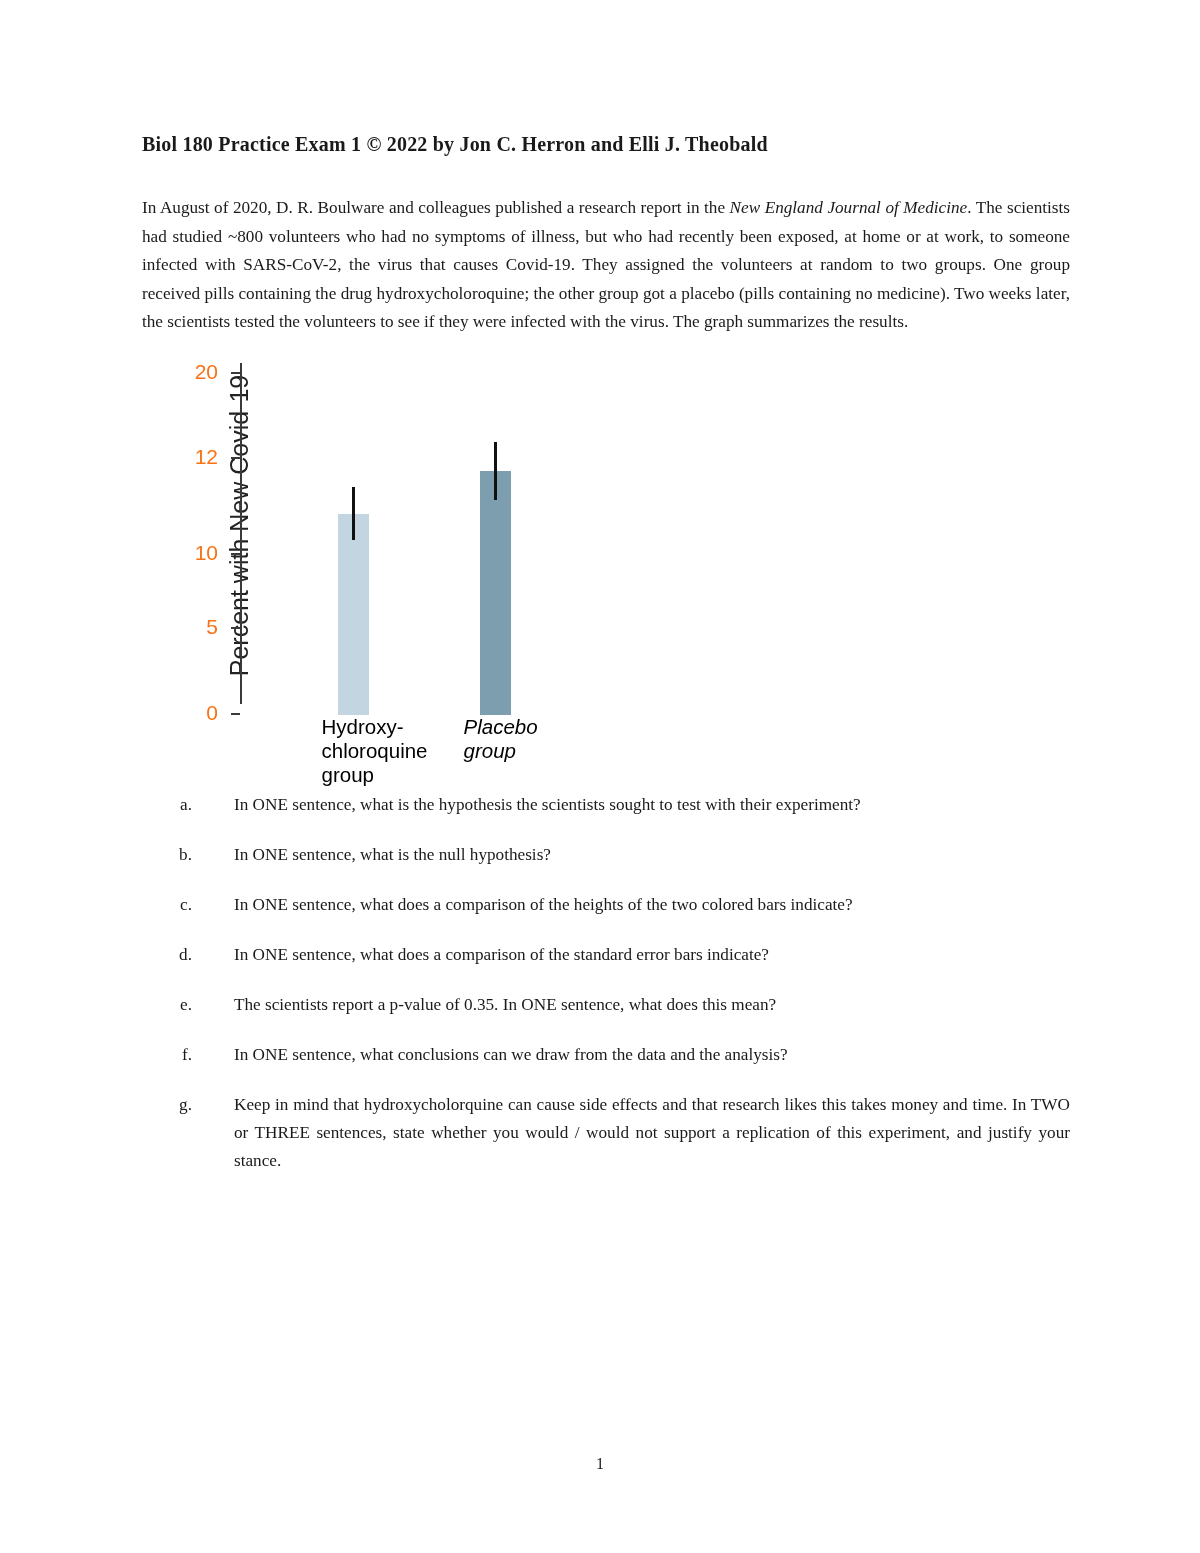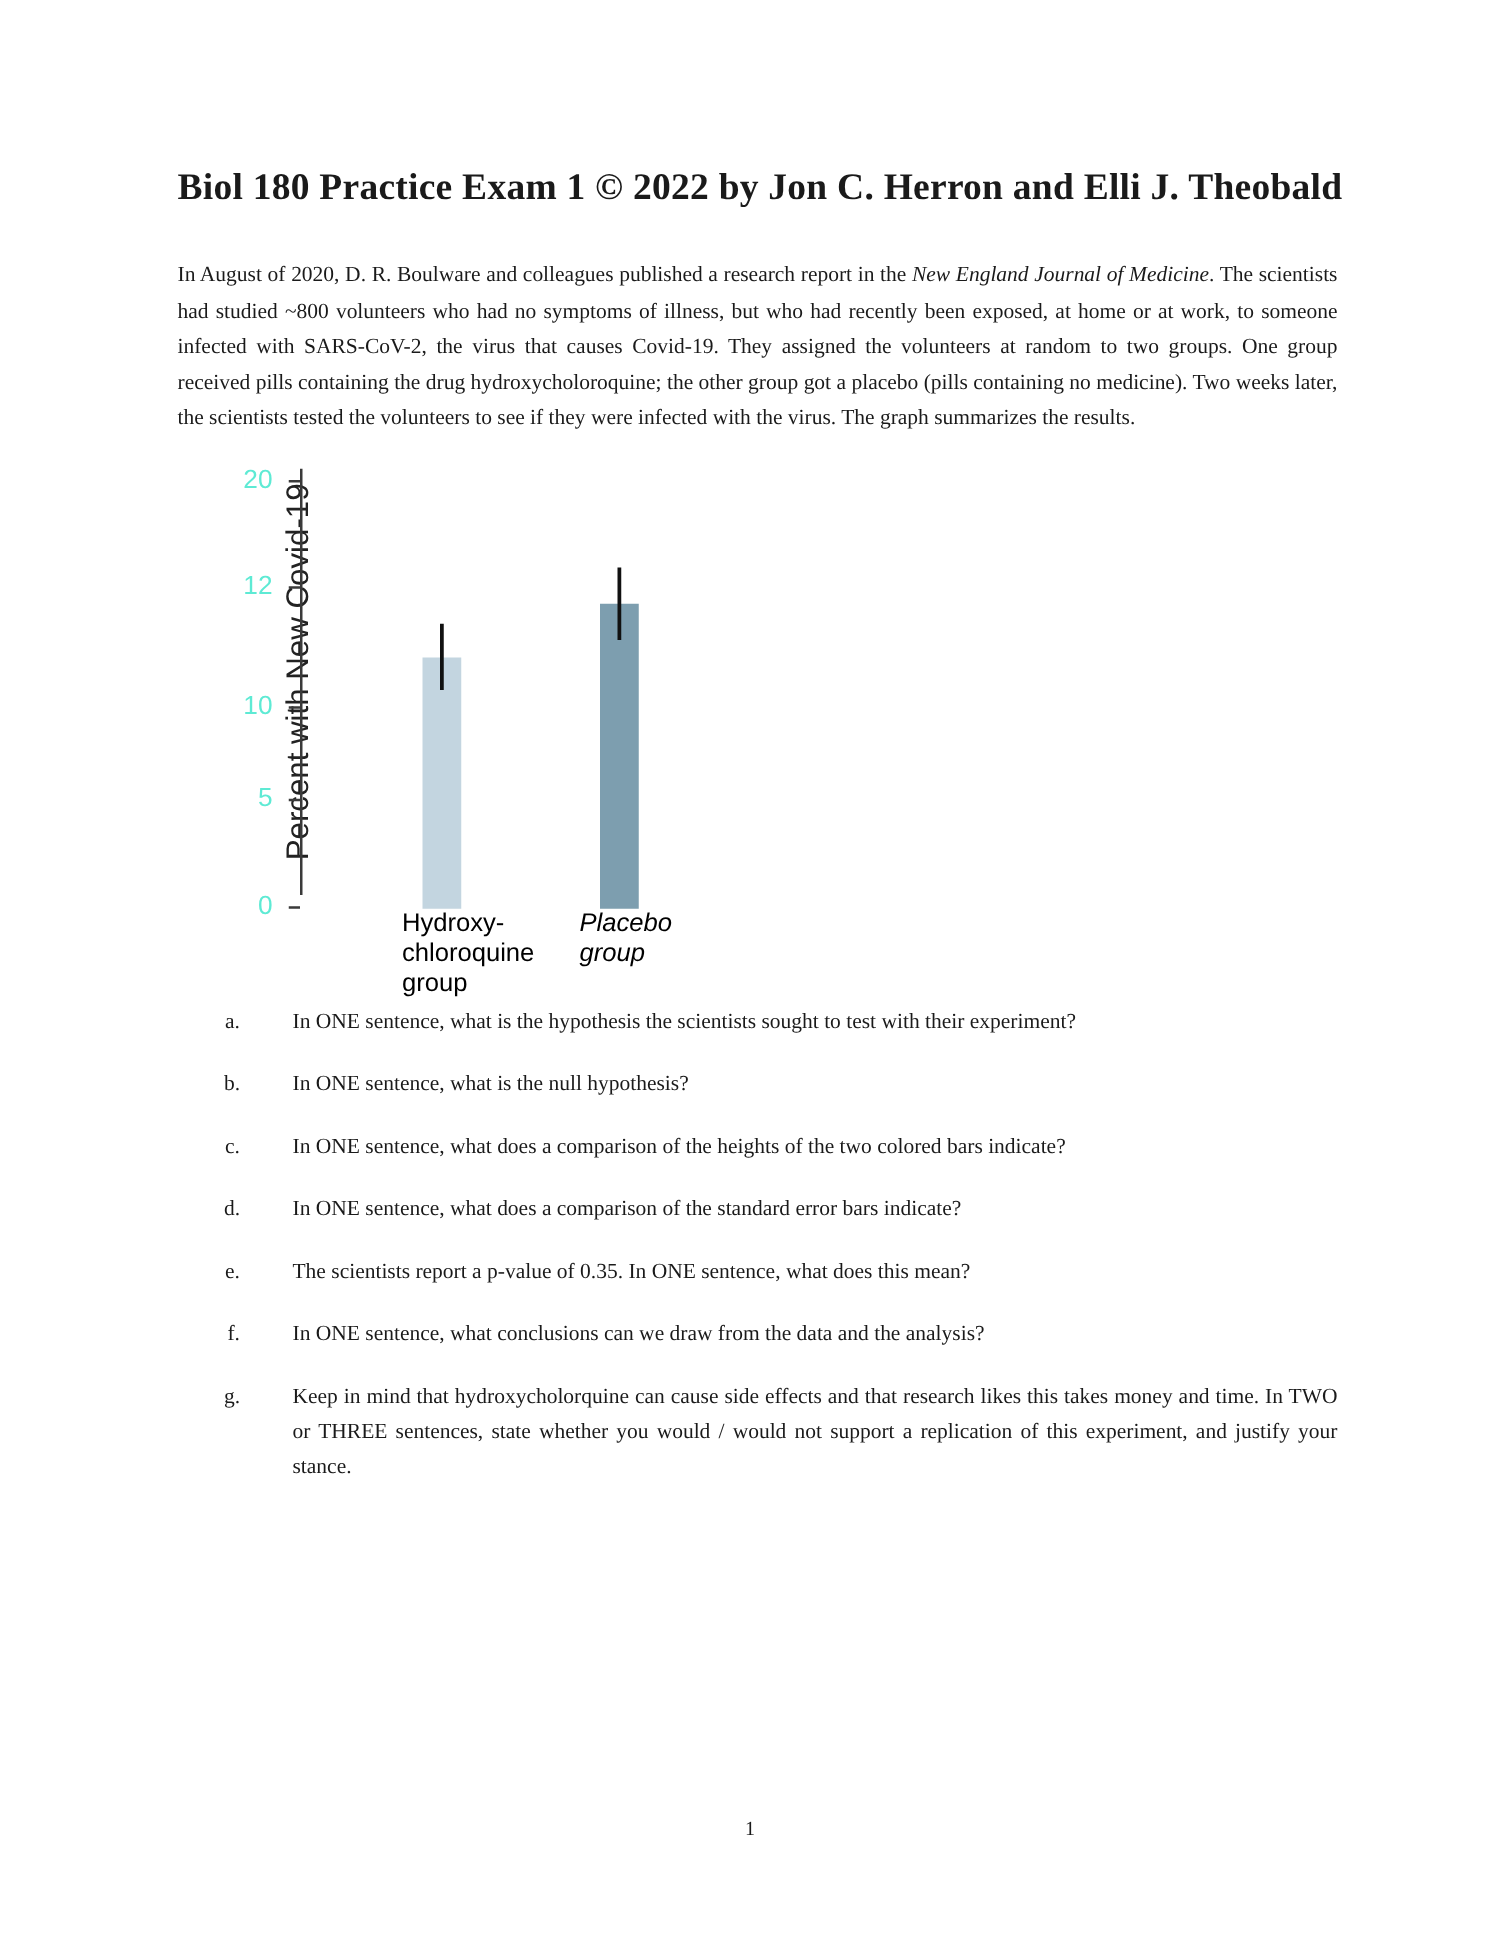--- a/index.html
+++ b/index.html
@@ -24,21 +24,21 @@
   }
 
   .content {
     position: absolute;
     left: 142px;
     top: 132px;
     width: 928px;
   }
 
   .doc-title {
-    font-size: 30px;
+    font-size: 20px;
     font-weight: bold;
     letter-spacing: 0.2px;
     margin: 0 0 38px 0;
     line-height: 1.2;
     white-space: nowrap;
   }
 
   .section-heading {
     font-size: 23px;
     font-weight: bold;
@@ -103,21 +103,21 @@
     width: 9px;
     height: 2px;
     background: #3a3a3a;
   }
   .tick-label {
     position: absolute;
     right: 100%;
     margin-right: 13px;
     transform: translateY(-50%);
     font-size: 21px;
-    color: #5eead4;
+    color: #f97316;
     white-space: nowrap;
   }
   .bar {
     position: absolute;
     bottom: 0;
   }
   .errbar {
     position: absolute;
     width: 3px;
     background: #111;

